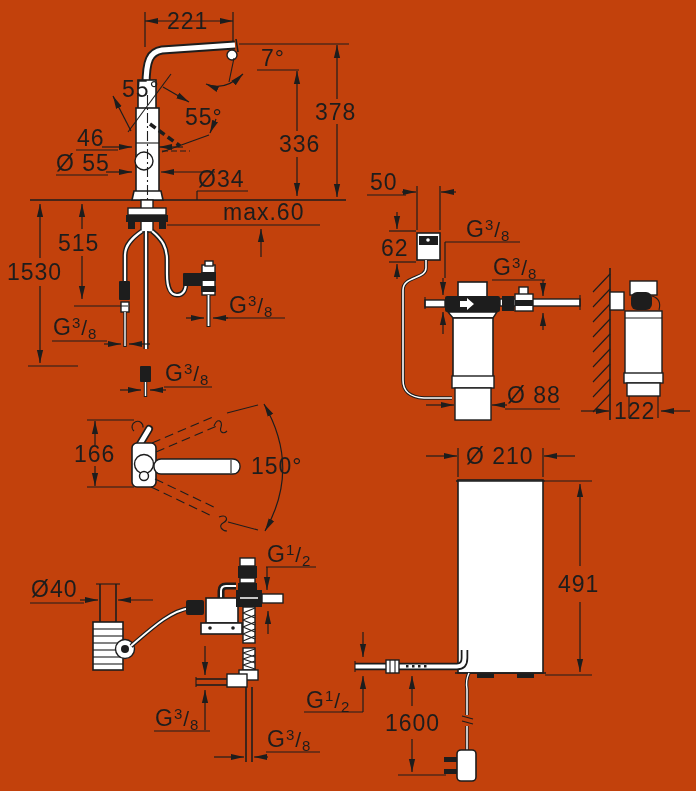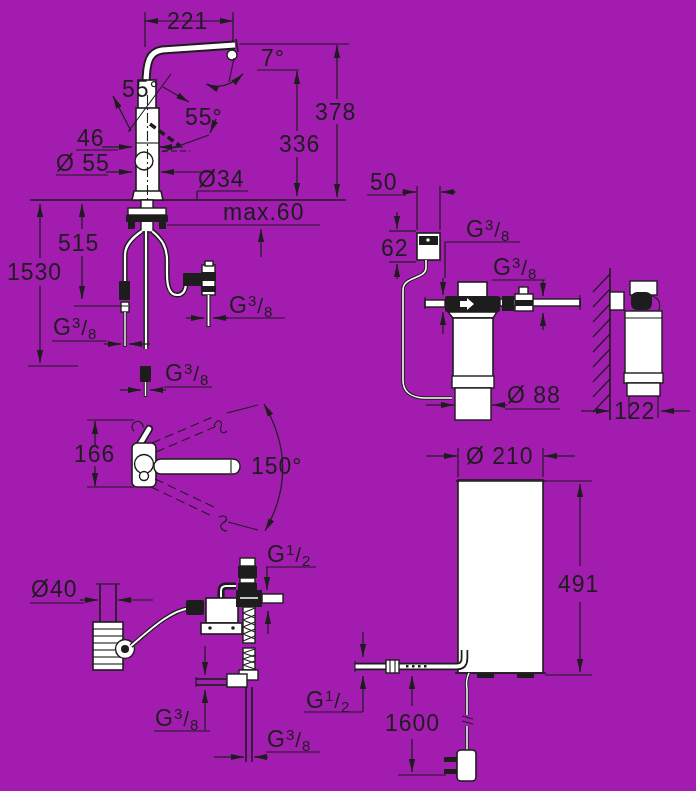--- a/index.html
+++ b/index.html
@@ -1,16 +1,16 @@
 <!DOCTYPE html>
 <html><head>
 <meta charset="utf-8">
 <style>
   html,body{margin:0;padding:0;background:#fff;}
-  .stage{width:696px;height:791px;position:relative;background:#a21caf;overflow:hidden;}
+  .stage{width:696px;height:791px;position:relative;background:#c2410c;overflow:hidden;}
   svg{display:block;}
   svg text{font-family:"Liberation Sans","DejaVu Sans",sans-serif;font-size:23px;fill:#1d1d1d;letter-spacing:1px;}
   .sup{font-size:15px;}
   .fr{font-size:21px;}
   .ln{stroke:#1d1d1d;fill:none;stroke-width:1.6;}
   .th{stroke:#1d1d1d;fill:none;stroke-width:1.1;}
   .dim{stroke:#1d1d1d;fill:none;stroke-width:1.2;}
   .wh{fill:#ffffff;stroke:#1d1d1d;stroke-width:1.6;}
   .wh14{fill:#ffffff;stroke:#1d1d1d;stroke-width:1.4;}
   .bk{fill:#1d1d1d;stroke:none;}

